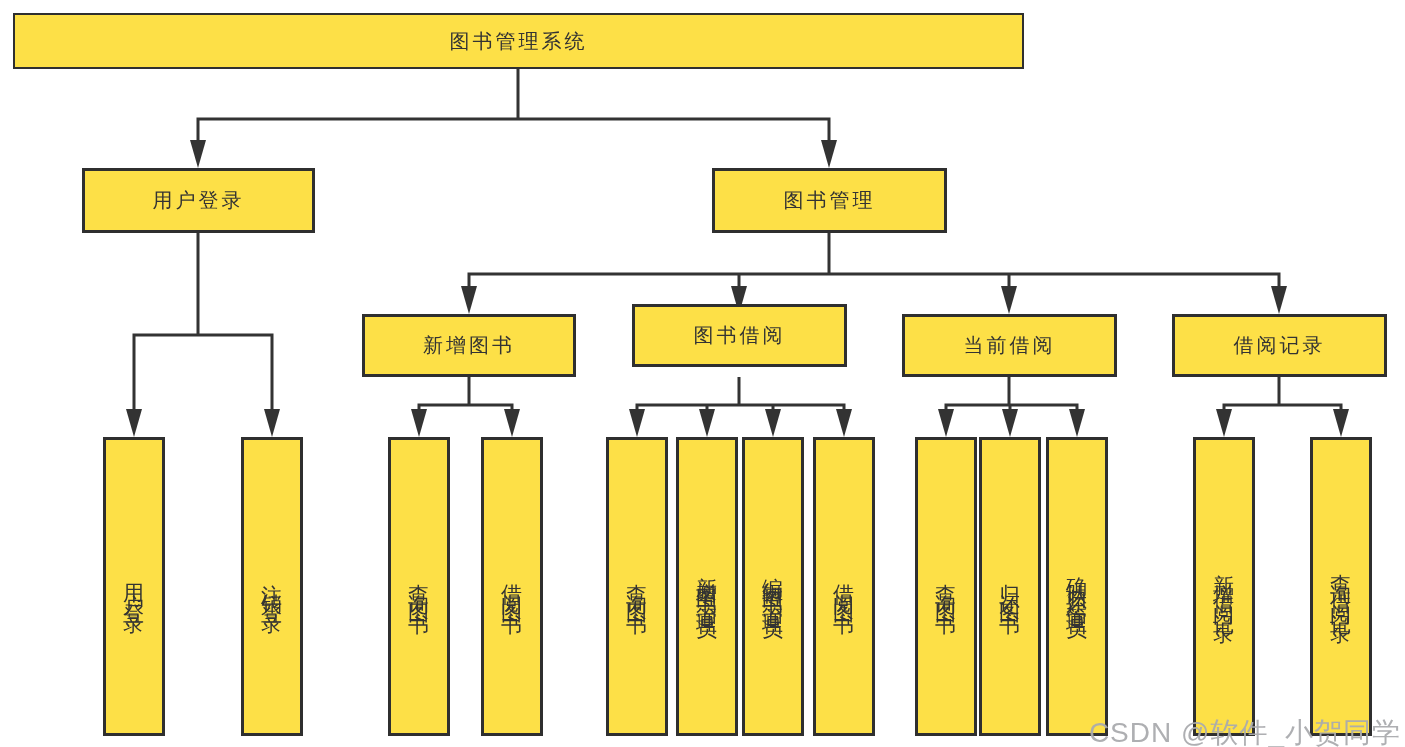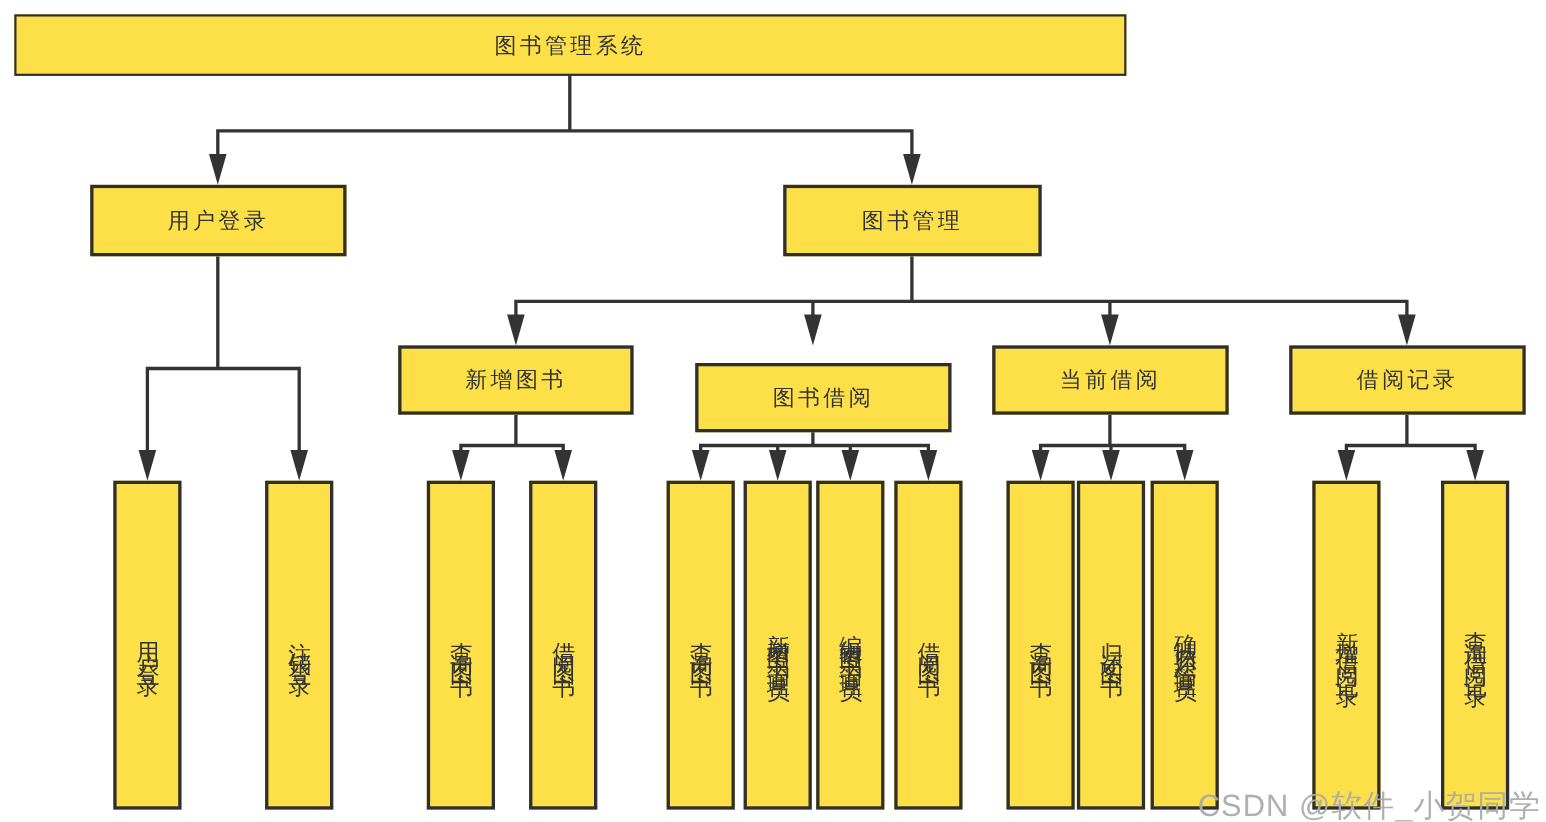--- a/index.html
+++ b/index.html
@@ -29,21 +29,21 @@
     display: flex;
     align-items: center;
     justify-content: center;
     text-align: center;
   }
   .hnode { font-size: 20px; letter-spacing: 3px; }
   .b-root  { left: 13px;  top: 13px;  width: 1011px; height: 56px; border-width: 2px; }
   .b-login { left: 82px;  top: 168px; width: 233px;  height: 65px; }
   .b-mgmt  { left: 712px; top: 168px; width: 235px;  height: 65px; }
   .b-l3-1  { left: 362px;  top: 314px; width: 214px; height: 63px; }
-  .b-l3-2  { left: 632px;  top: 330px; width: 233px; height: 63px; }
+  .b-l3-2  { left: 632px;  top: 304px; width: 215px; height: 63px; }
   .b-l3-3  { left: 902px;  top: 314px; width: 215px; height: 63px; }
   .b-l3-4  { left: 1172px; top: 314px; width: 215px; height: 63px; }
   .leaf {
     top: 437px;
     width: 62px;
     height: 299px;
     font-size: 21px;
     writing-mode: vertical-rl;
     letter-spacing: 10px;
     line-height: 1;

